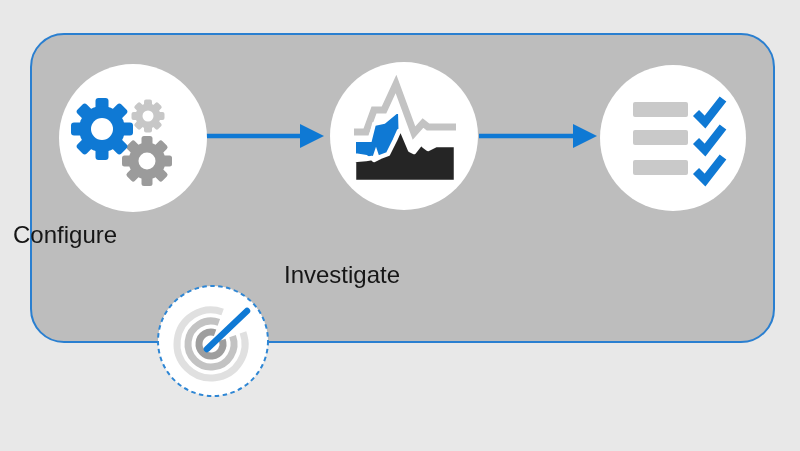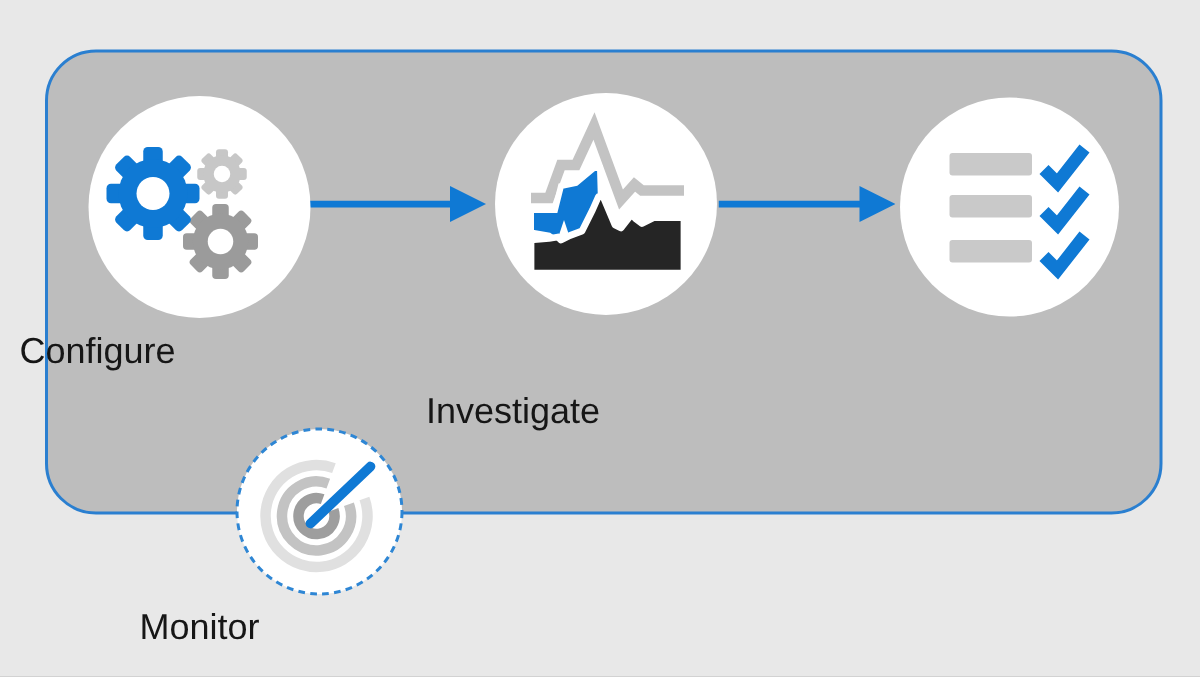--- a/index.html
+++ b/index.html
@@ -135,15 +135,14 @@
         <path d="M31.96,-11.63 A34,34 0 1 1 11.63,-31.96" stroke="#e0e0e0" stroke-width="7"></path>
         <path d="M21.61,-7.87 A23,23 0 1 1 7.87,-21.61" stroke="#c3c3c3" stroke-width="7"></path>
         <path d="M11.28,-4.10 A12,12 0 1 1 4.10,-11.28" stroke="#9e9e9e" stroke-width="7"></path>
         <line x1="-4" y1="5" x2="36" y2="-33" stroke="#0f79d4" stroke-width="6.5" stroke-linecap="round"></line>
       </g>
     </svg>
   </div>
 
   <div class="label lbl-configure">Configure</div>
   <div class="label lbl-investigate">Investigate</div>
-  <div class="label lbl-monitor">Monitor</div>
 
 </div>
 
 </body></html>

